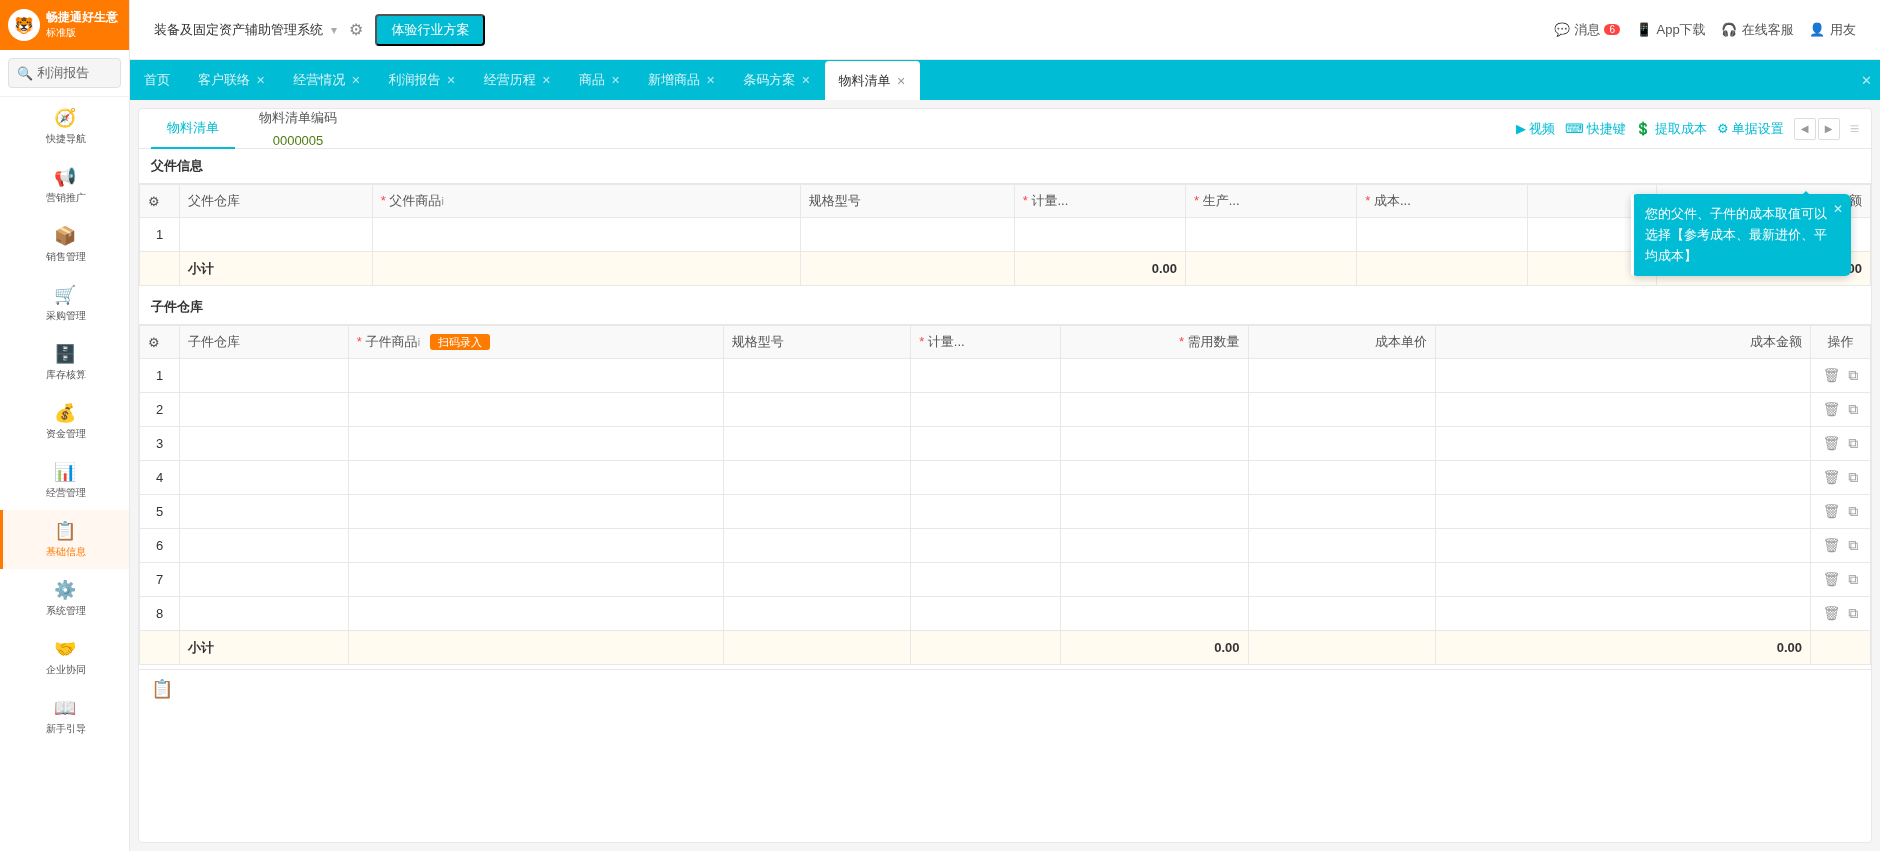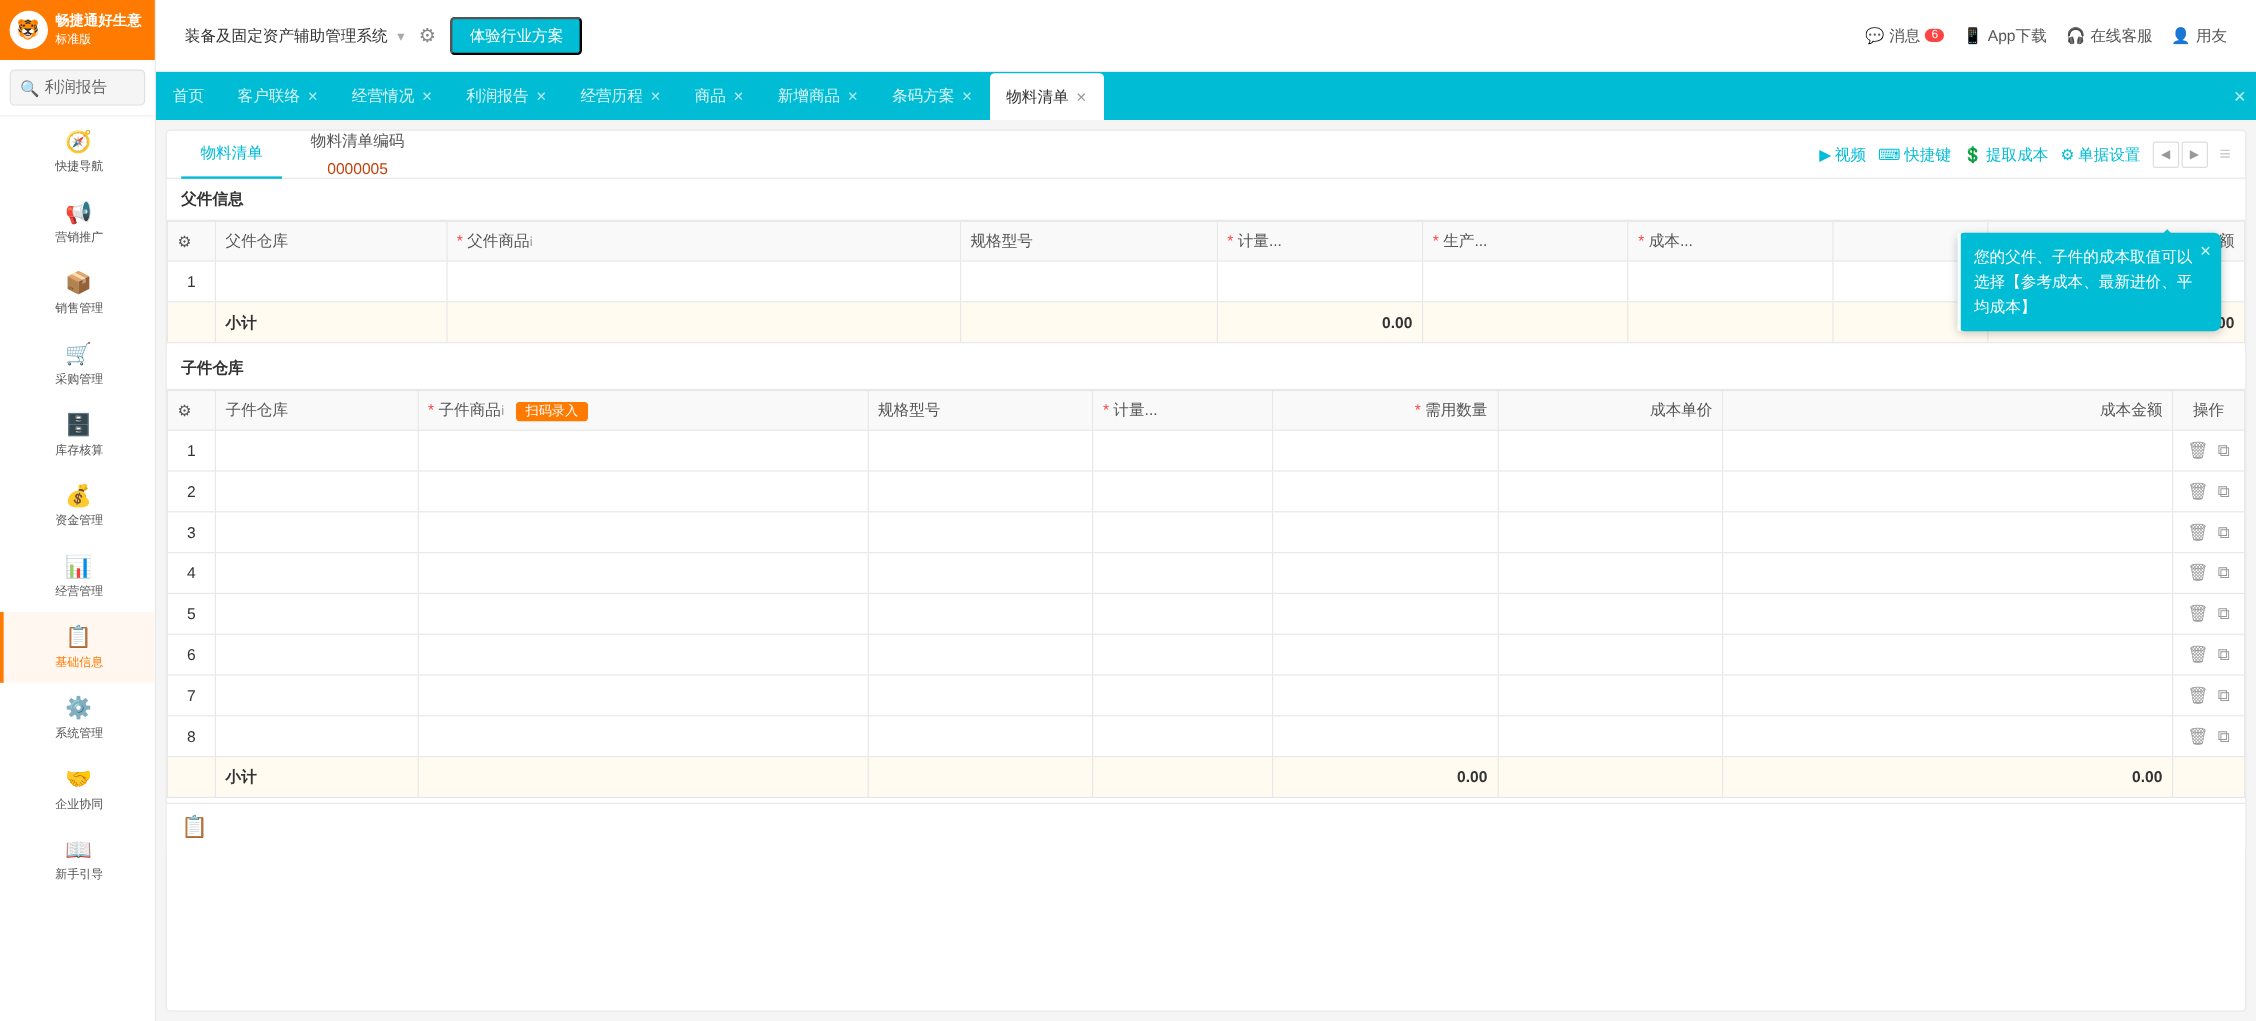--- a/index.html
+++ b/index.html
@@ -464,21 +464,21 @@
   <div class="content">
     <div class="content-inner" style="position:relative;">
 
       <div class="subtab-bar">
         <div class="subtab active">
           <span>物料清单</span>
         </div>
         <span style="color:#bbb;font-size:13px;margin:0 4px;"></span>
         <div class="subtab" style="display:flex;align-items:center;gap:6px;flex-direction:column;">
           <span style="color:#555;">物料清单编码</span>
-          <span style="color:#c2410c;font-weight:500;">0000005</span>
+          <span style="color:#4d7c0f;font-weight:500;">0000005</span>
         </div>
         <div class="toolbar-right">
           <div class="toolbar-right-item">
             <span>▶</span>
             <span>视频</span>
           </div>
           <div class="toolbar-right-item">
             <span>⌨</span>
             <span>快捷键</span>
           </div>

